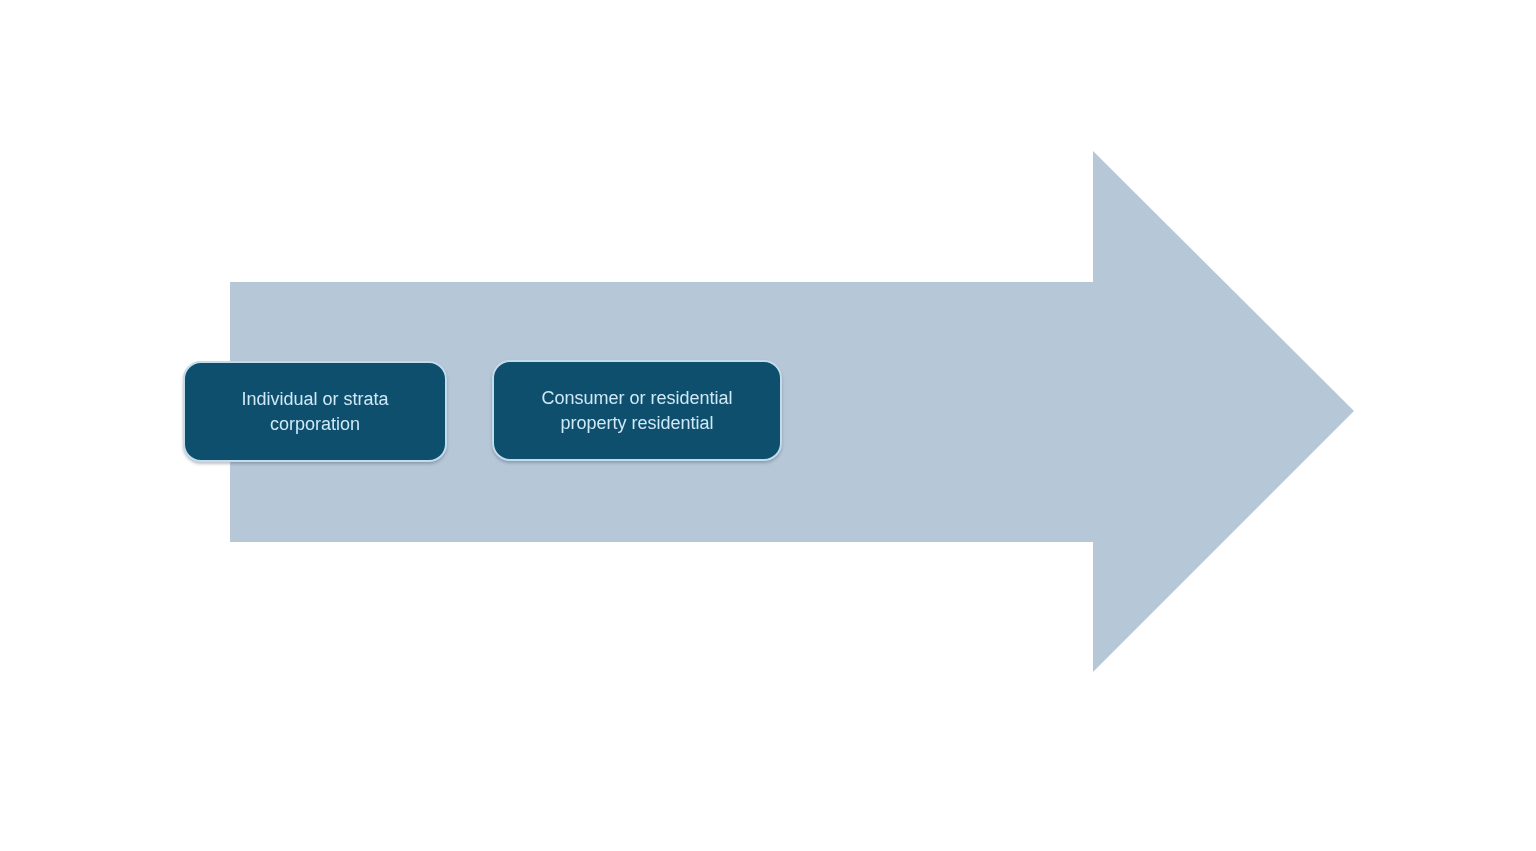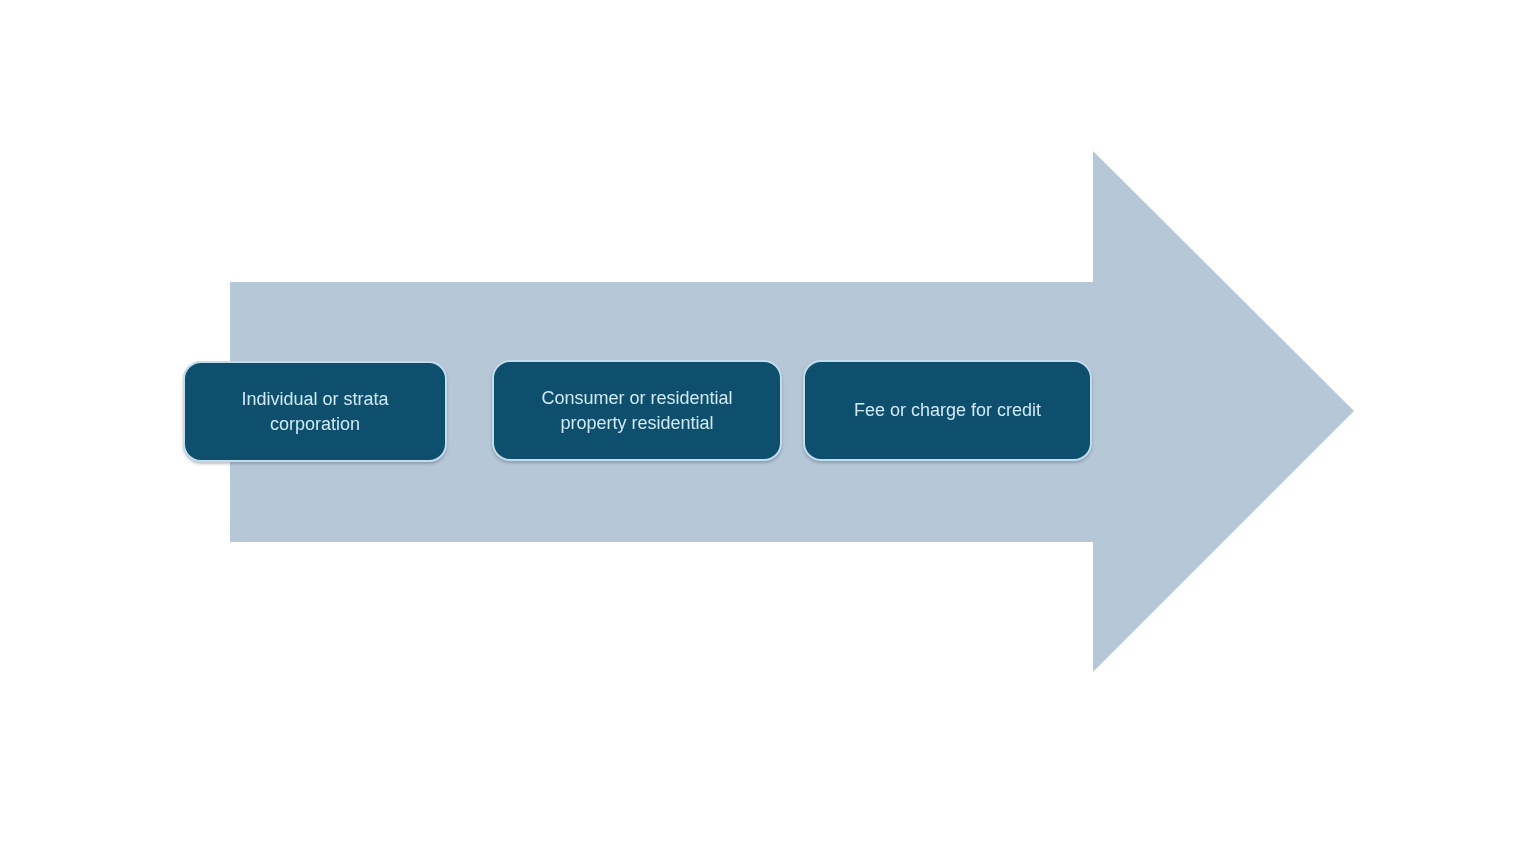--- a/index.html
+++ b/index.html
@@ -65,17 +65,14 @@
   <div class="arrow-shape"></div>
 
   <div class="step step-1">
     <span class="step-label">Individual or strata corporation</span>
   </div>
 
   <div class="step step-2">
     <span class="step-label">Consumer or residential property residential</span>
   </div>
 
-  <div class="step step-3">
-    <span class="step-label">Fee or charge for credit</span>
-  </div>
 
 </div>
 
 </body></html>

